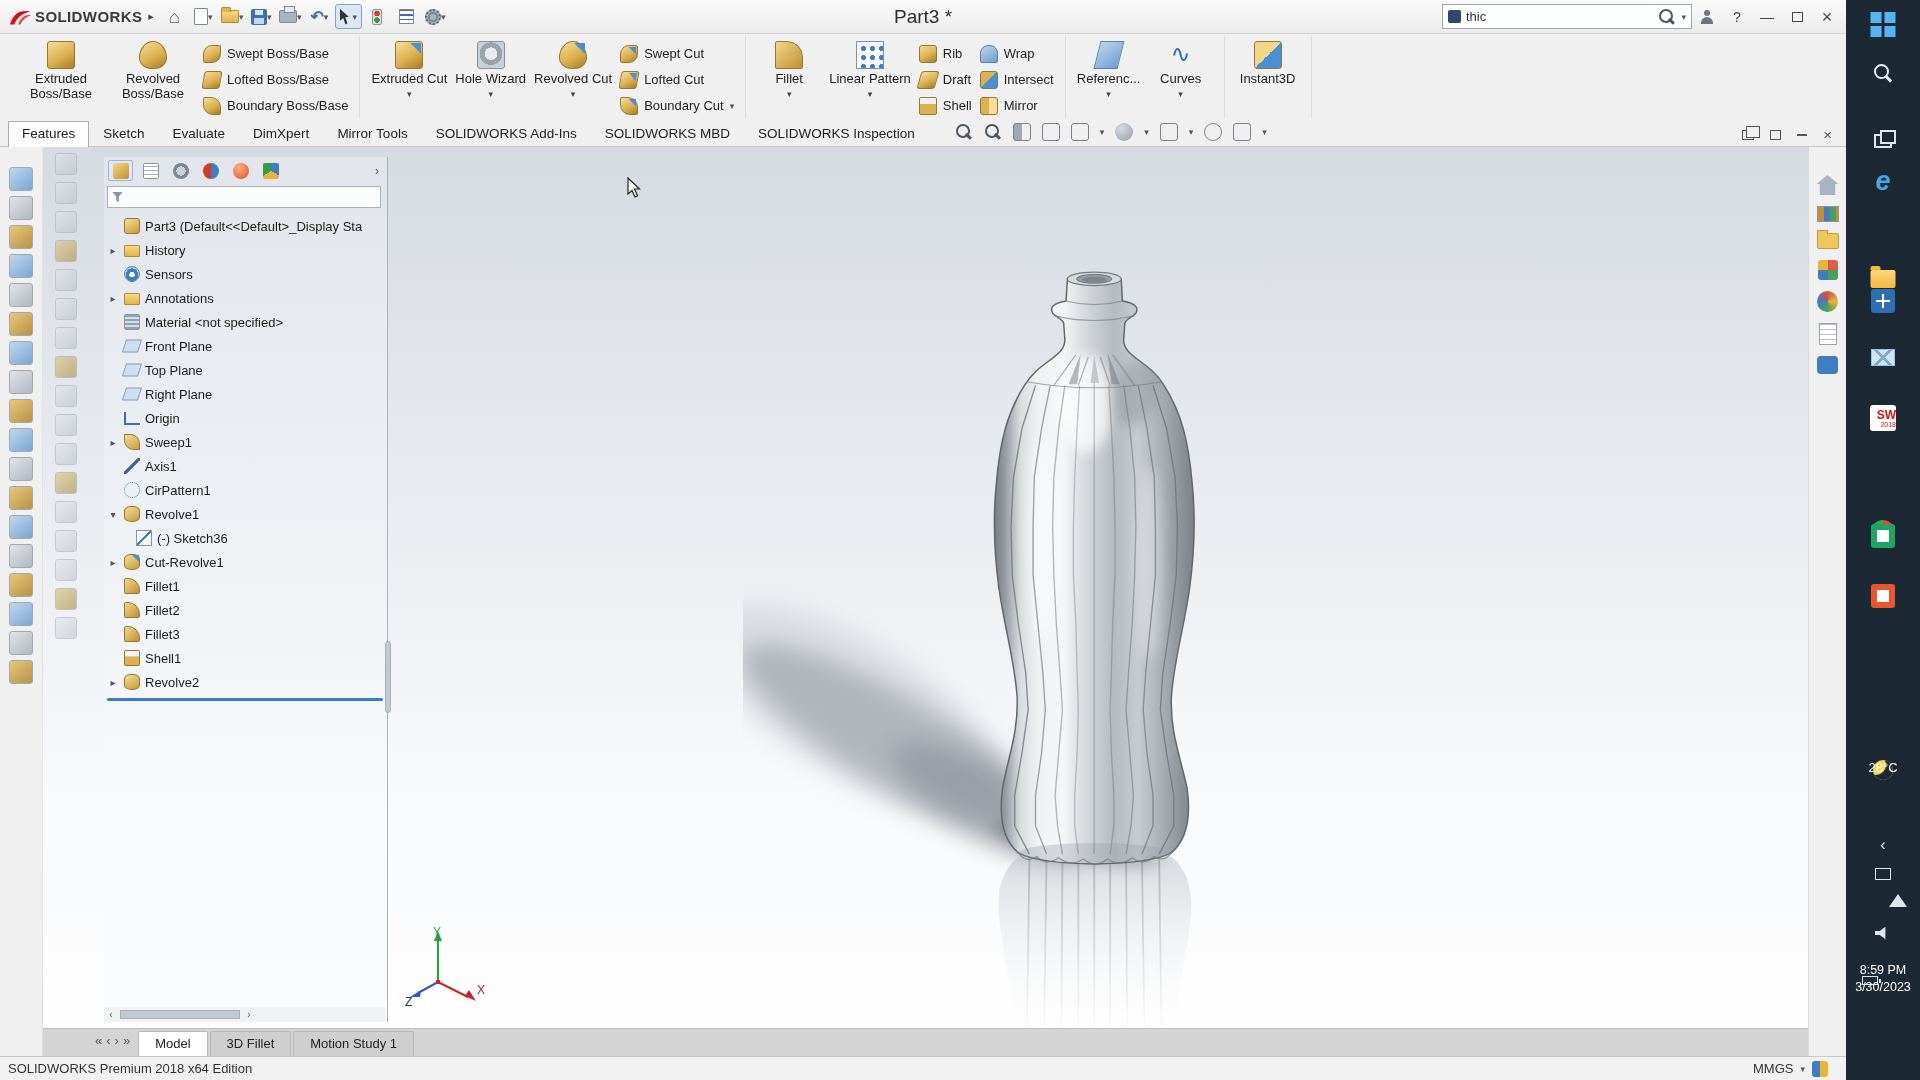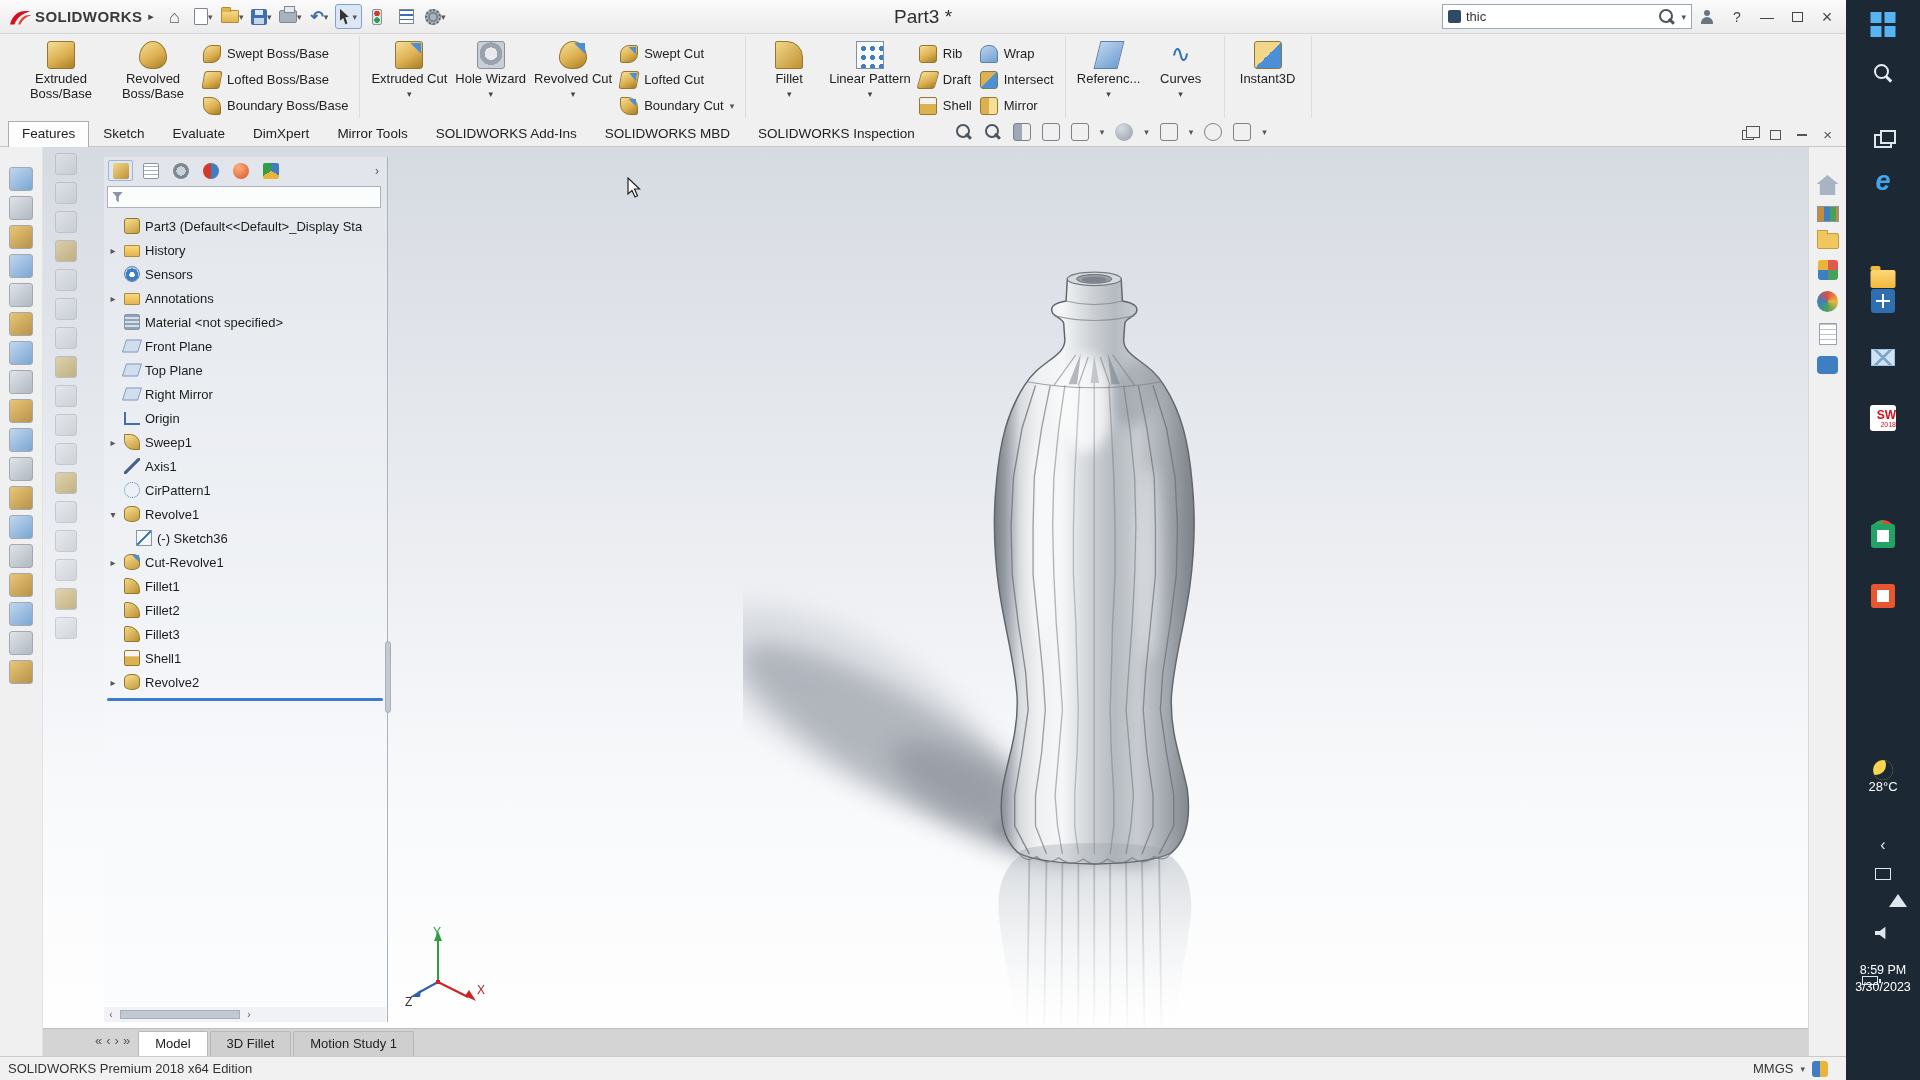--- a/index.html
+++ b/index.html
@@ -638,21 +638,21 @@
               <span>Front Plane</span>
             </div>
         <div class="trow">
               <span class="twisty"></span>
               <span class="ti16 t-plane"></span>
               <span>Top Plane</span>
             </div>
         <div class="trow">
               <span class="twisty"></span>
               <span class="ti16 t-plane"></span>
-              <span>Right Mirror</span>
+              <span>Right Plane</span>
             </div>
         <div class="trow">
               <span class="twisty"></span>
               <span class="ti16 t-origin"></span>
               <span>Origin</span>
             </div>
         <div class="trow">
               <span class="twisty">▸</span>
               <span class="ti16 t-sweep"></span>
               <span>Sweep1</span>
@@ -759,21 +759,21 @@
   <span class="wi w-blueapp" style="top:289px"></span>
   <span class="wi w-mail" style="top:349px"></span>
   <div class="wi w-sw" style="top:405px">
     <span class="swt">SW</span>
     <span class="swy">2018</span>
   </div>
   <span class="wi w-chrome" style="top:466px"></span>
   <span class="wi w-green" style="top:524px"></span>
   <span class="wi w-orange" style="top:584px"></span>
   <span class="wi w-moon" style="top:760px"></span>
-  <span class="wi w-temp" style="top:779px">28°C</span>
+  <span class="wi w-temp" style="top:760px">28°C</span>
   <span class="wi w-chev" style="top:836px">‹</span>
   <span class="wi w-tray" style="top:868px"></span>
   <span class="wi w-batt" style="top:898px;left:32%"></span>
   <span class="wi w-wifi" style="top:894px;left:70%"></span>
   <span class="wi w-spk" style="top:926px"></span>
   <div class="wi w-time" style="top:962px">
     <span>8:59 PM</span>
     <span>3/30/2023</span>
   </div>
 

